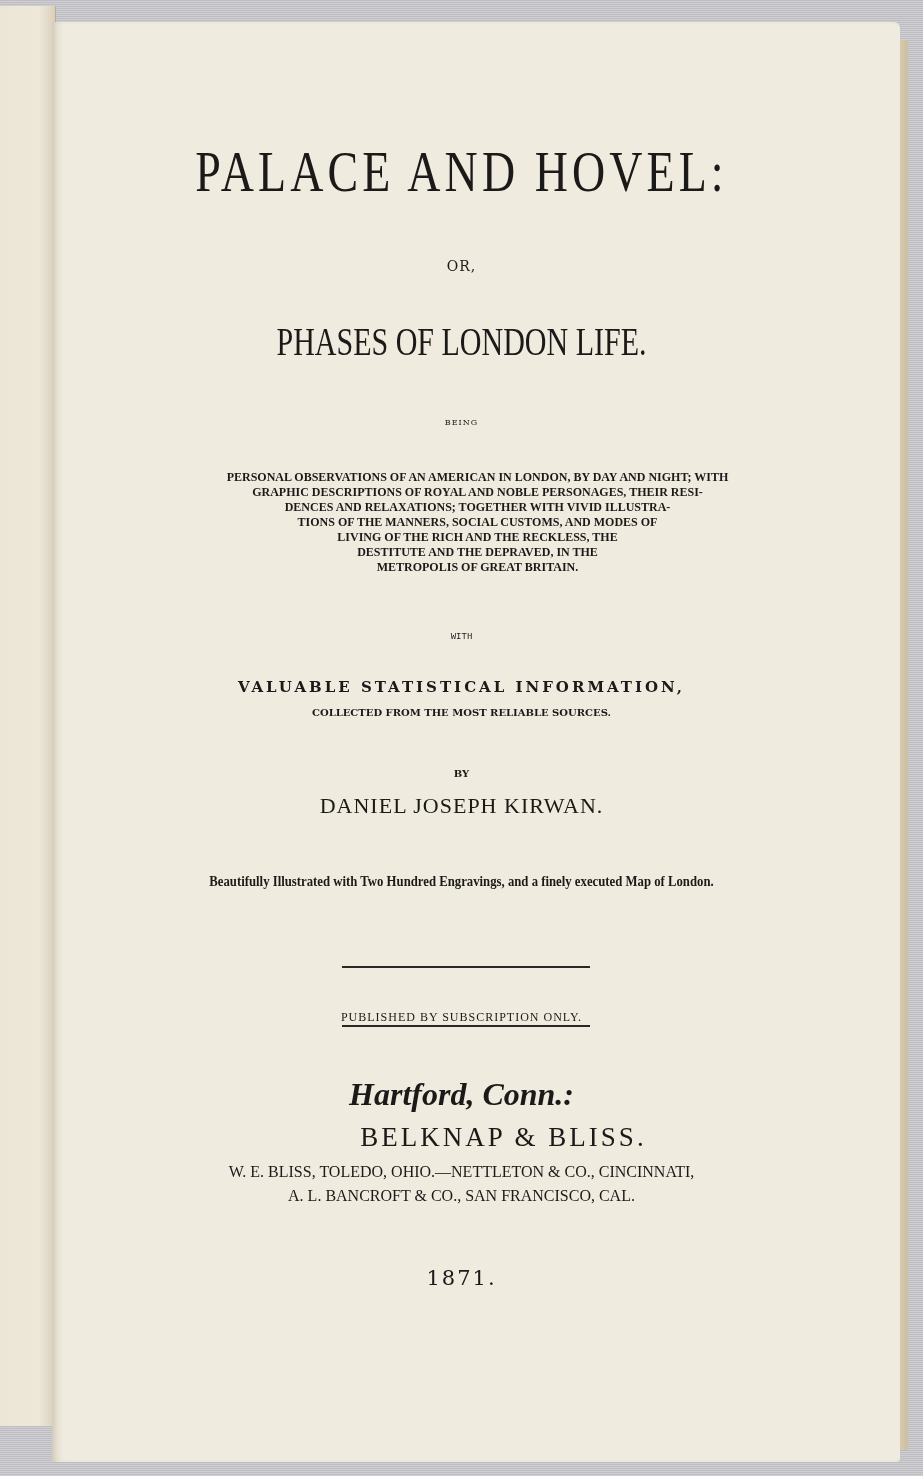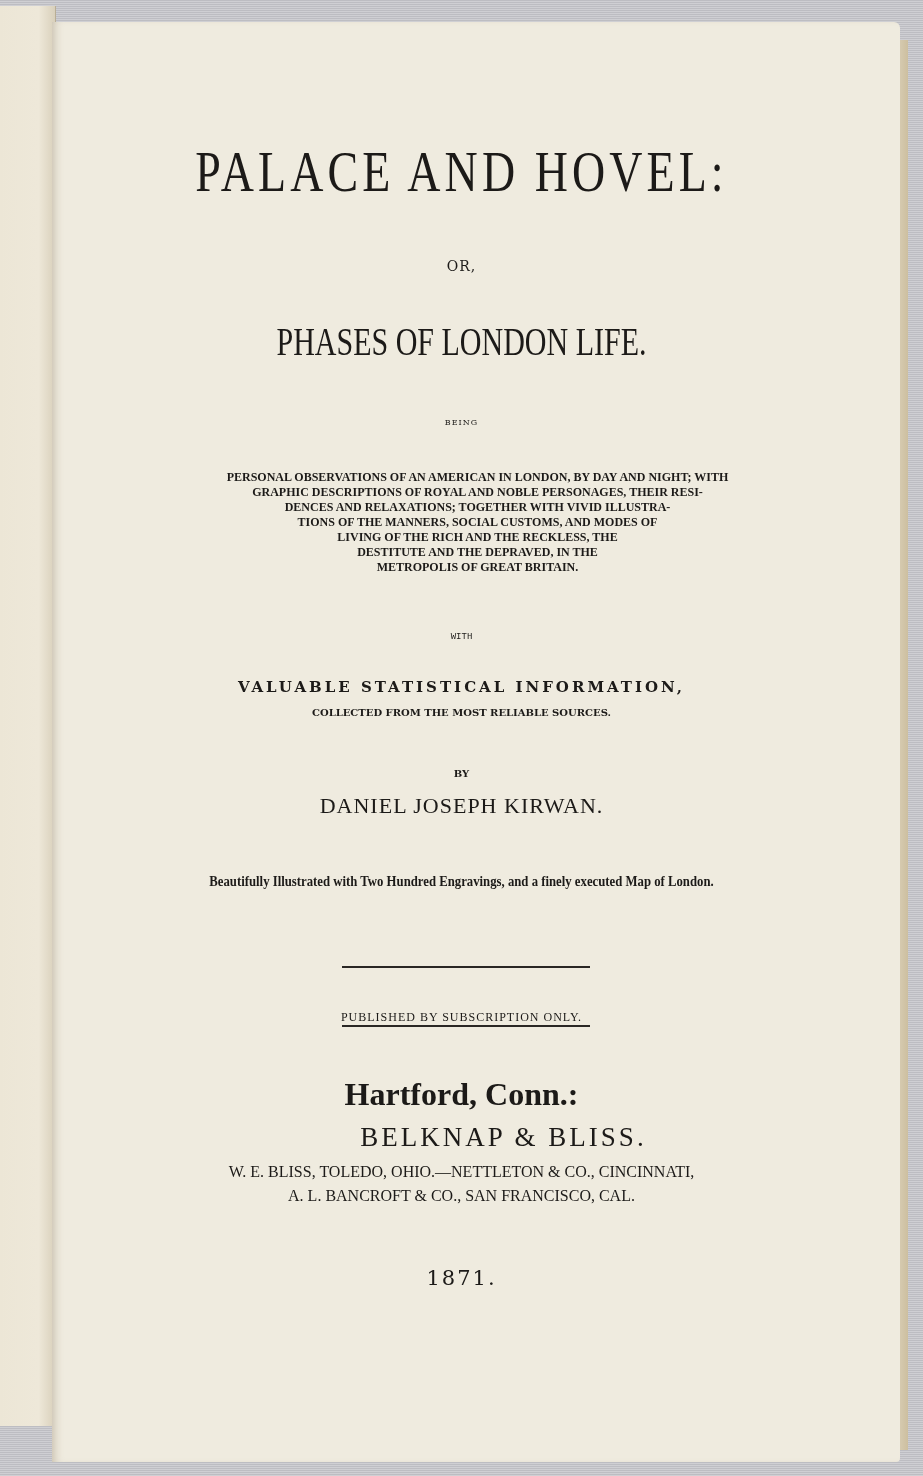--- a/index.html
+++ b/index.html
@@ -15,21 +15,21 @@
   .being{top:418px;font-size:8px;letter-spacing:1px;}
   .desc{top:470px;font-size:12px;line-height:15px;font-family:"Liberation Serif",serif;font-weight:bold;padding-left:16px;}
   .with{top:632px;font-size:9px;font-family:Liberation Mono, monospace;}
   .valuable{top:678px;font-size:15px;letter-spacing:3px;font-weight:bold;}
   .collected{top:707px;font-size:10px;font-weight:bold;}
   .by{top:768px;font-size:10px;font-weight:bold;}
   .author{top:793px;font-size:22px;letter-spacing:1px;font-family:"Liberation Serif",serif;}
   .illus{top:873px;font-size:15px;font-family:"Liberation Serif",serif;font-weight:bold;transform:scaleX(0.85);transform-origin:center;}
   .rule{position:absolute;left:342px;width:248px;height:2px;background:#2a2724;}
   .published{top:988px;font-size:12px;letter-spacing:1px;font-family:"Liberation Serif",serif;margin-top:22px;}
-  .hartford{top:1076px;font-size:32px;font-family:"Liberation Serif",serif;font-weight:bold;}
+  .hartford{top:1076px;font-size:32px;font-family:"Liberation Serif",serif;font-style:italic;font-weight:bold;}
   .publisher{top:1122px;font-size:27px;letter-spacing:3px;font-family:"Liberation Serif",serif;margin-left:42px;}
   .agents{top:1160px;font-size:16px;line-height:24px;font-family:"Liberation Serif",serif;}
   .year{top:1266px;font-size:21px;letter-spacing:2px;}
 </style>
 </head>
 <body>
 
 <div class="bg-cloth"></div>
 <div class="left-page"></div>
 <div class="page-edge"></div>

